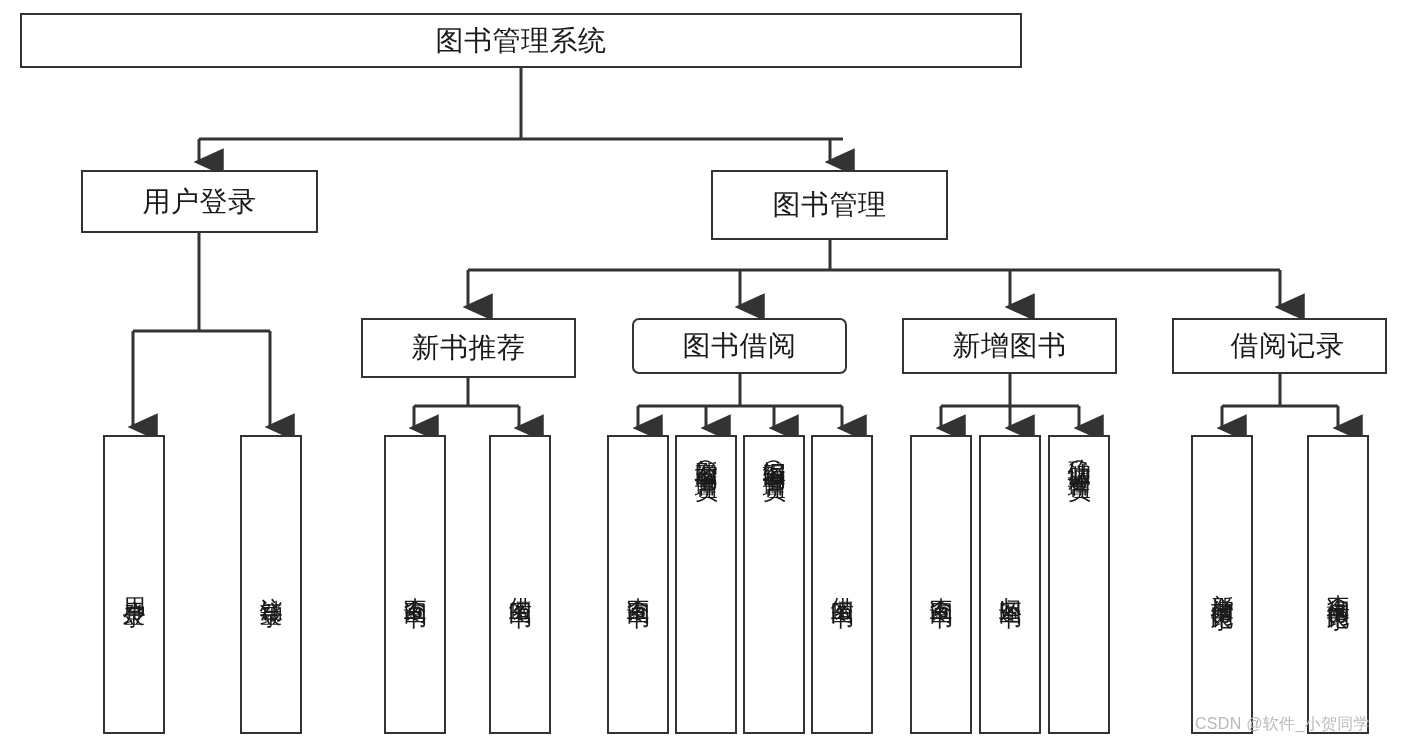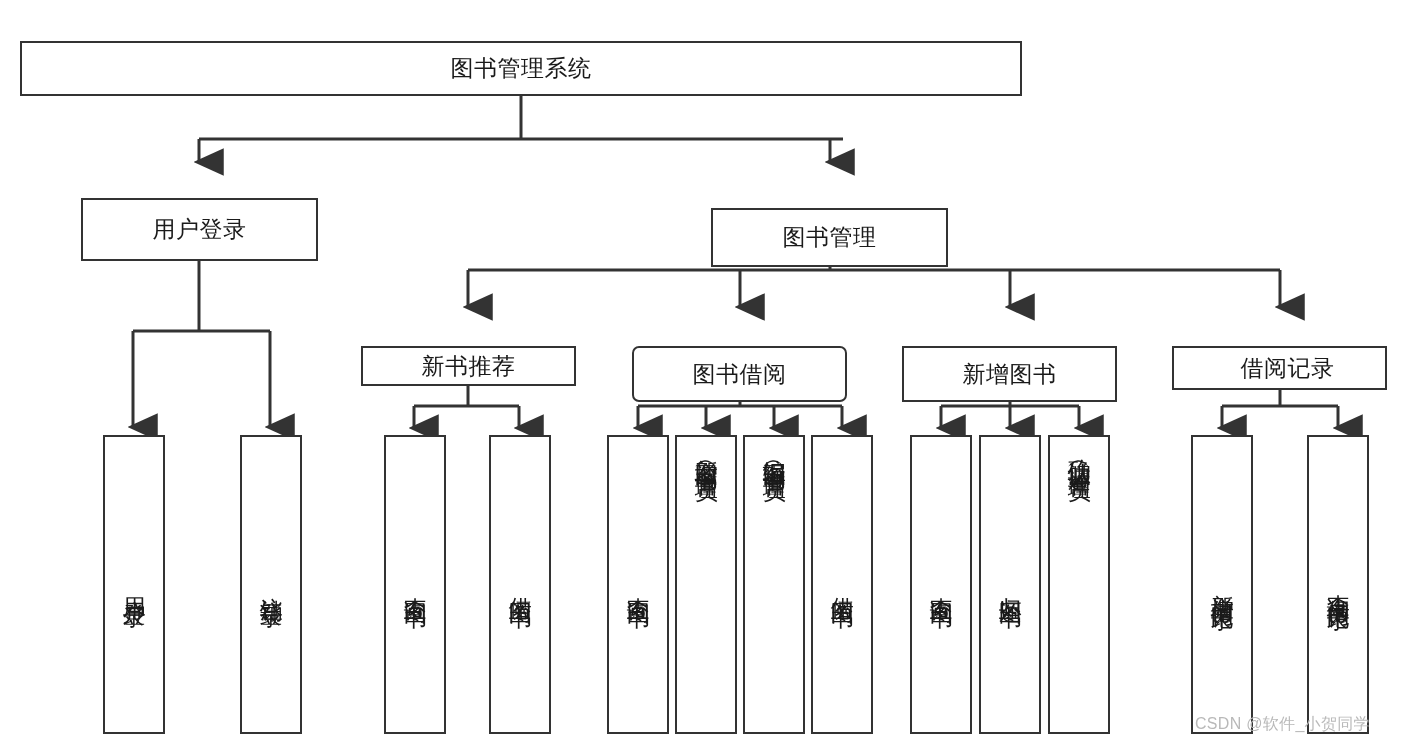--- a/index.html
+++ b/index.html
@@ -28,23 +28,22 @@
     position: absolute;
     box-sizing: border-box;
     background: #ffffff;
     border: 2px solid #333333;
     display: flex;
     align-items: center;
     justify-content: center;
     color: #1a1a1a;
   }
   .node.horiz {
-    font-size: 23px;
+    font-size: 28px;
     letter-spacing: 0.5px;
-    margin-top: 28px;
   }
   .node.vert {
     writing-mode: vertical-rl;
     text-orientation: upright;
     font-size: 23px;
     letter-spacing: 3px;
     padding-top: 4px;
     padding-bottom: 4px;
     align-items: center;
     justify-content: flex-start;
@@ -122,34 +121,34 @@
     </g>
   </svg>
 
   <div class="node horiz" style="left:20px; top:13px; width:1002px; height:55px;">
     <span class="node-label">图书管理系统</span>
   </div>
 
   <div class="node horiz" style="left:81px; top:170px; width:237px; height:63px;">
     <span class="node-label">用户登录</span>
   </div>
-  <div class="node horiz" style="left:711px; top:180px; width:237px; height:59px;">
+  <div class="node horiz" style="left:711px; top:170px; width:237px; height:70px;">
     <span class="node-label">图书管理</span>
   </div>
 
-  <div class="node horiz" style="left:361px; top:318px; width:215px; height:40px;text-align:right;">
+  <div class="node horiz" style="left:361px; top:318px; width:215px; height:60px;text-align:right;">
     <span class="node-label">新书推荐</span>
   </div>
   <div class="node horiz" style="left:632px; top:318px; width:215px; height:56px;border-radius:7px;">
     <span class="node-label">图书借阅</span>
   </div>
   <div class="node horiz" style="left:902px; top:318px; width:215px; height:56px;">
     <span class="node-label">新增图书</span>
   </div>
-  <div class="node horiz" style="left:1172px; top:318px; width:215px; height:44px;padding-left:16px;">
+  <div class="node horiz" style="left:1172px; top:318px; width:215px; height:56px;padding-left:16px;">
     <span class="node-label">借阅记录</span>
   </div>
 
   <div class="node vert center" style="left:103px; top:435px; width:62px; height:299px;">
     <span class="node-label">用户登录</span>
   </div>
   <div class="node vert center" style="left:240px; top:435px; width:62px; height:299px;">
     <span class="node-label">注销登录</span>
   </div>
 

